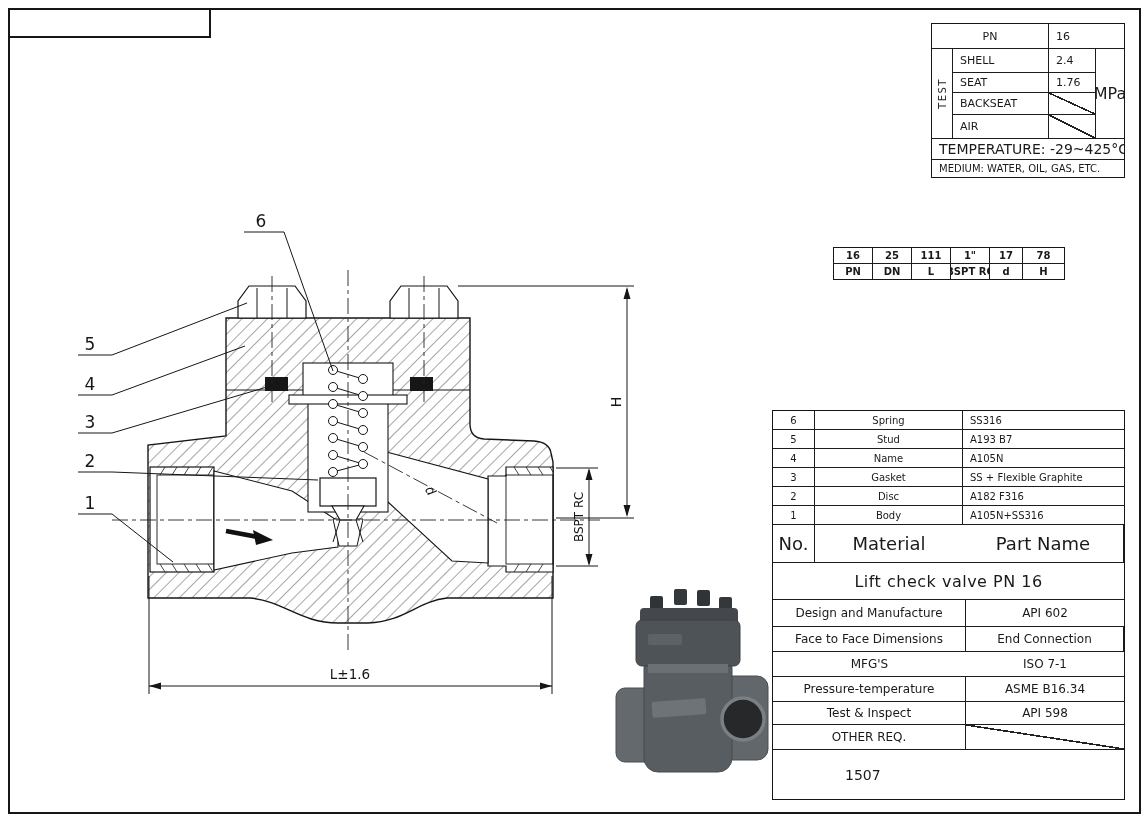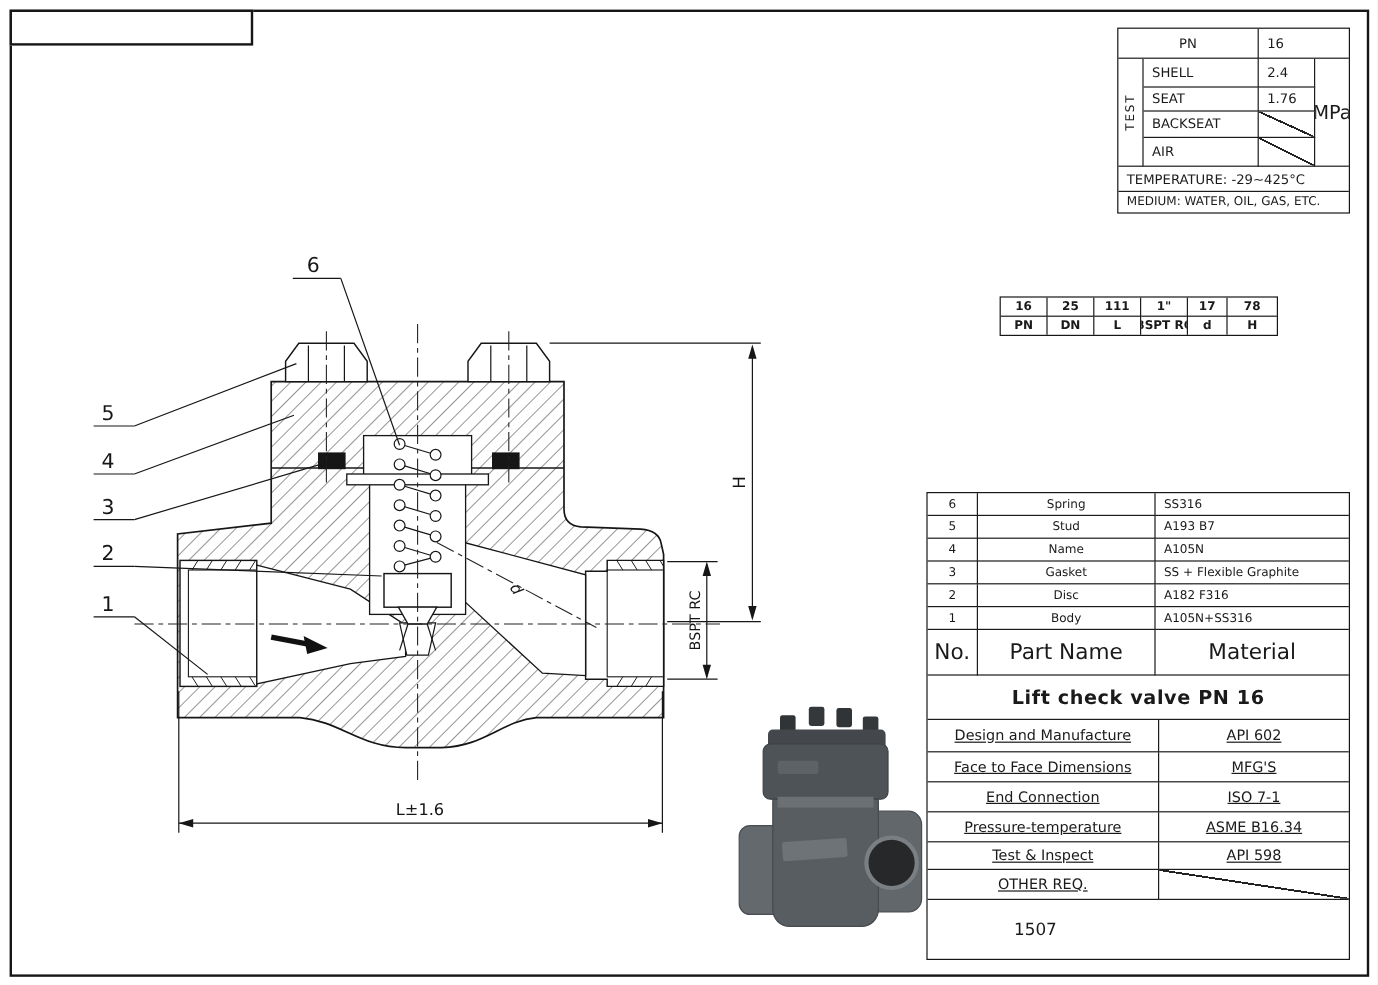--- a/index.html
+++ b/index.html
@@ -26,23 +26,23 @@
               grid-template-columns:39px 39px 39px 39px 33px 1fr;
               grid-template-rows:16px 1fr;}
   #size-table .cell{font-size:10px;font-weight:600;}
   
   #main-table{left:772px;top:410px;width:353px;height:390px;border:1.8px solid #161616;background:#fff;}
   #parts-grid{width:100%;height:152px;grid-template-columns:42px 148px 1fr;
               grid-template-rows:19px 19px 19px 19px 19px 19px 1fr;}
   #parts-grid .cell{font-size:10px;}
   #parts-grid .hdr{font-size:18px;}
   #title-row{width:100%;height:36px;border-bottom:1.2px solid #1c1c1c;display:flex;align-items:center;justify-content:center;
-             font-size:16px;letter-spacing:.5px;font-weight:bold;}
+             font-size:16px;letter-spacing:.5px;}
   #specs-grid{width:100%;height:150px;grid-template-columns:193px 1fr;
-              grid-template-rows:27px 25px 25px 25px 23px 1fr;text-decoration:underline;}
+              grid-template-rows:27px 25px 25px 25px 23px 1fr;}
   #specs-grid .cell{font-size:12px;}
   #dwgno-row{width:100%;height:50px;display:flex;align-items:center;padding-left:72px;
              font-size:14px;box-sizing:border-box;}
   svg text{font-family:"DejaVu Sans","Liberation Sans",sans-serif;fill:#161616;}
 </style>
 </head>
 <body>
 
 <div id="stage">
   <div class="abs" id="frame"></div>
@@ -245,21 +245,21 @@
     <div class="cell br bb left" style="grid-column:2;grid-row:2">SHELL</div>
     <div class="cell br bb left" style="grid-column:3;grid-row:2">2.4</div>
     <div class="cell br bb left" style="grid-column:2;grid-row:3">SEAT</div>
     <div class="cell br bb left" style="grid-column:3;grid-row:3">1.76</div>
     <div class="cell br bb left" style="grid-column:2;grid-row:4">BACKSEAT</div>
     <div class="cell br bb slash-bg" style="grid-column:3;grid-row:4"></div>
     <div class="cell br bb left" style="grid-column:2;grid-row:5">AIR</div>
     <div class="cell br bb slash-bg" style="grid-column:3;grid-row:5"></div>
     <div class="cell bb" style="grid-column:4;grid-row:2/6;font-size:16px">MPa</div>
 
-    <div class="cell bb left" style="grid-column:1/5;grid-row:6;font-size:11px">TEMPERATURE: -29~425°C</div>
+    <div class="cell bb left" style="grid-column:1/5;grid-row:6;font-size:14px">TEMPERATURE: -29~425°C</div>
     <div class="cell left" style="grid-column:1/5;grid-row:7;font-size:10px">MEDIUM: WATER, OIL, GAS, ETC.</div>
   </div>
 
   <div class="abs grid" id="size-table">
     <div class="cell br bb">16</div>
     <div class="cell br bb">25</div>
     <div class="cell br bb">111</div>
     <div class="cell br bb">1"</div>
     <div class="cell br bb">17</div>
     <div class="cell bb">78</div>
@@ -285,32 +285,32 @@
       <div class="cell br bb">3</div>
       <div class="cell br bb">Gasket</div>
       <div class="cell bb left">SS + Flexible Graphite</div>
       <div class="cell br bb">2</div>
       <div class="cell br bb">Disc</div>
       <div class="cell bb left">A182 F316</div>
       <div class="cell br bb">1</div>
       <div class="cell br bb">Body</div>
       <div class="cell bb left">A105N+SS316</div>
       <div class="cell br bb hdr">No.</div>
+      <div class="cell bb hdr">Material</div>
       <div class="cell br bb hdr">Part Name</div>
-      <div class="cell bb hdr">Material</div>
     </div>
 
     <div id="title-row">Lift check valve PN 16</div>
 
     <div class="grid" id="specs-grid">
       <div class="cell br bb">Design and Manufacture</div>
       <div class="cell bb">API 602</div>
       <div class="cell br bb">Face to Face Dimensions</div>
+      <div class="cell br bb">End Connection</div>
       <div class="cell bb">MFG'S</div>
-      <div class="cell br bb">End Connection</div>
       <div class="cell bb">ISO 7-1</div>
       <div class="cell br bb">Pressure-temperature</div>
       <div class="cell bb">ASME B16.34</div>
       <div class="cell br bb">Test &amp; Inspect</div>
       <div class="cell bb">API 598</div>
       <div class="cell br bb">OTHER REQ.</div>
       <div class="cell bb slash-bg"></div>
     </div>
 
     <div id="dwgno-row">1507</div>

